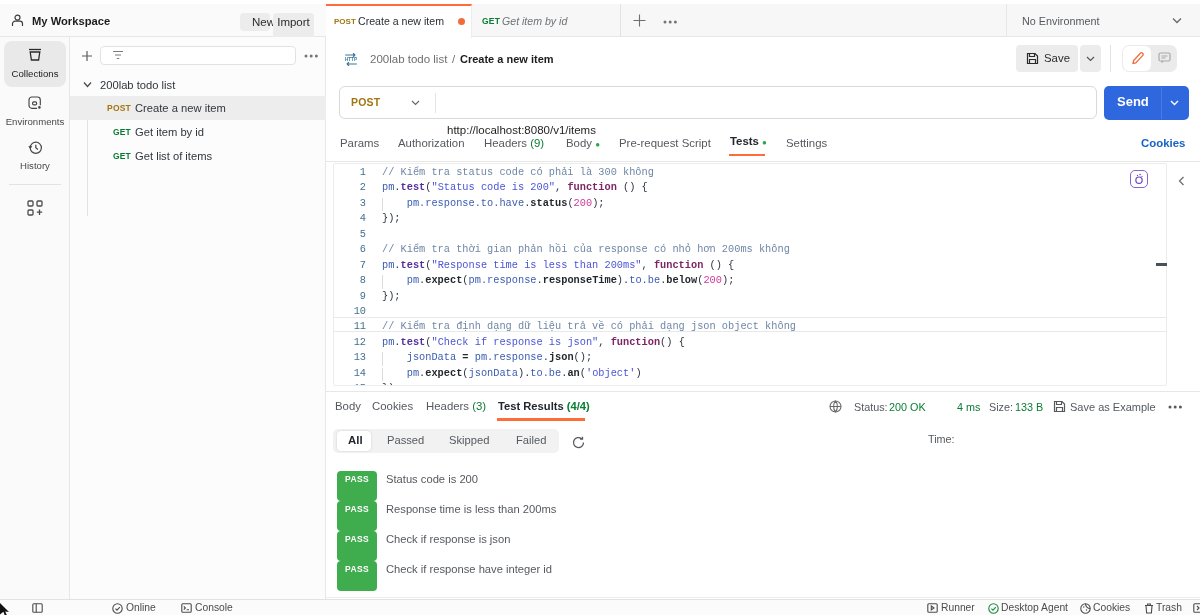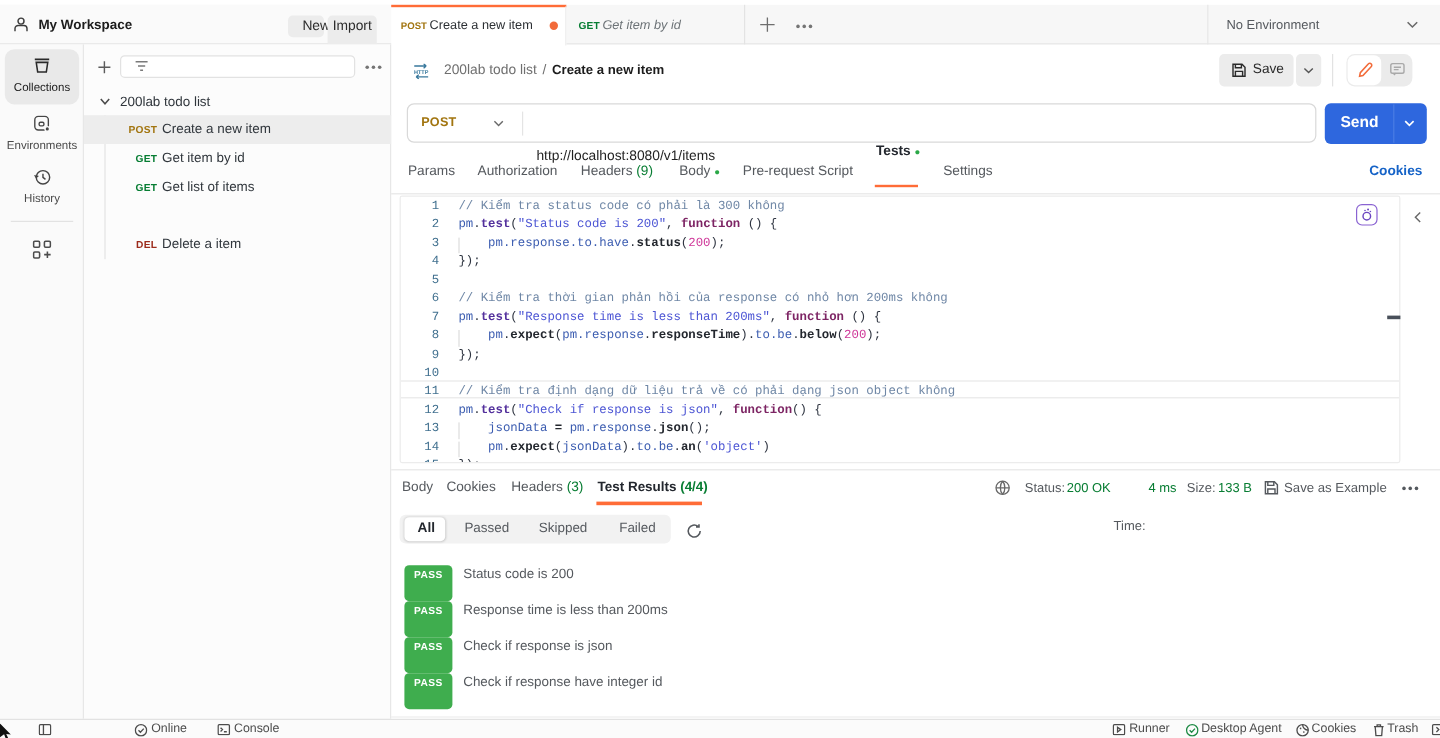--- a/index.html
+++ b/index.html
@@ -146,24 +146,20 @@
       <span class="tname">Create a new item</span>
     </div>
   <div class="abs trow" style="top:120px;">
       <span class="mtag" style="color:#077d33;">GET</span>
       <span class="tname">Get item by id</span>
     </div>
   <div class="abs trow" style="top:144px;">
       <span class="mtag" style="color:#077d33;">GET</span>
       <span class="tname">Get list of items</span>
     </div>
-  <div class="abs trow" style="top:192px;">
-      <span class="mtag" style="color:#9c2b1b;">DEL</span>
-      <span class="tname">Delete a item</span>
-    </div>
 
   <svg class="abs" style="left:344px; top:53px;" width="14" height="13" viewBox="0 0 14 13" fill="none">
       <path d="M1.2 2 H11.2 M11.2 2 L9 0.2 M11.2 2 L9 3.8" stroke="#38789c" stroke-width="1.1"></path>
       <path d="M12.8 11 H2.8 M2.8 11 L5 9.2 M2.8 11 L5 12.8" stroke="#38789c" stroke-width="1.1"></path>
       <text x="7" y="8.3" font-size="4.6" font-weight="bold" fill="#38789c" text-anchor="middle" font-family="Liberation Sans">HTTP</text>
     </svg>
   <div class="abs bread-gray" style="left:370px; top:53px; font-size:11.5px;">200lab todo list</div>
   <div class="abs bread-gray" style="left:452px; top:53px; font-size:11.5px;">/</div>
   <div class="abs" style="left:460px; top:53px; font-size:11px; font-weight:bold; color:#1c1c1c;">Create a new item</div>
 
@@ -203,21 +199,21 @@
   <svg class="abs" style="left:1170px; top:100px;" width="9" height="6" viewBox="0 0 9 6" fill="none" stroke="#fff" stroke-width="1.4">
       <path d="M1 1 L4.5 4.5 L8 1"></path>
     </svg>
 
   <div class="abs" style="left:326px; top:161px; width:874px; height:1px; background:#e7e7e7;"></div>
   <div class="abs rtab" style="left:340px; top:137px;">Params</div>
   <div class="abs rtab" style="left:398px; top:137px;">Authorization</div>
   <div class="abs rtab" style="left:484px; top:137px;">Headers <span class="green">(9)</span></div>
   <div class="abs rtab" style="left:566px; top:137px;">Body <span style="color:#2aa847; font-size:8px;">●</span></div>
   <div class="abs rtab" style="left:619px; top:137px;">Pre-request Script</div>
-  <div class="abs" style="left:730px; top:120px; font-size:11.4px; font-weight:bold; color:#23272e;text-align:center;">Tests <span style="color:#2aa847; font-size:8px; font-weight:normal;">●</span></div>
+  <div class="abs" style="left:730px; top:135px; font-size:11.4px; font-weight:bold; color:#23272e;text-align:center;">Tests <span style="color:#2aa847; font-size:8px; font-weight:normal;">●</span></div>
   <div class="abs" style="left:729px; top:153.5px; width:36px; height:2.5px; background:#ff6c37;"></div>
   <div class="abs rtab" style="left:786px; top:137px;">Settings</div>
   <div class="abs" style="left:1141px; top:137px; font-size:11.4px; font-weight:bold; color:#1663c7;">Cookies</div>
 
   <div id="editor" class="abs">
       <div style="position:relative; width:100%; height:100%;">
         <div style="position:absolute; left:0; top:153.40px; width:100%; height:14.5px; border-top:1px solid #e8e8e8; border-bottom:1px solid #e8e8e8;"></div>
 <div style="position:absolute; left:48px; top:33.88px; width:1px; height:13.5px; background:#dcdcdc;"></div>
 <div style="position:absolute; left:48px; top:111.08px; width:1px; height:13.5px; background:#dcdcdc;"></div>
 <div style="position:absolute; left:48px; top:188.28px; width:1px; height:13.5px; background:#dcdcdc;"></div>

